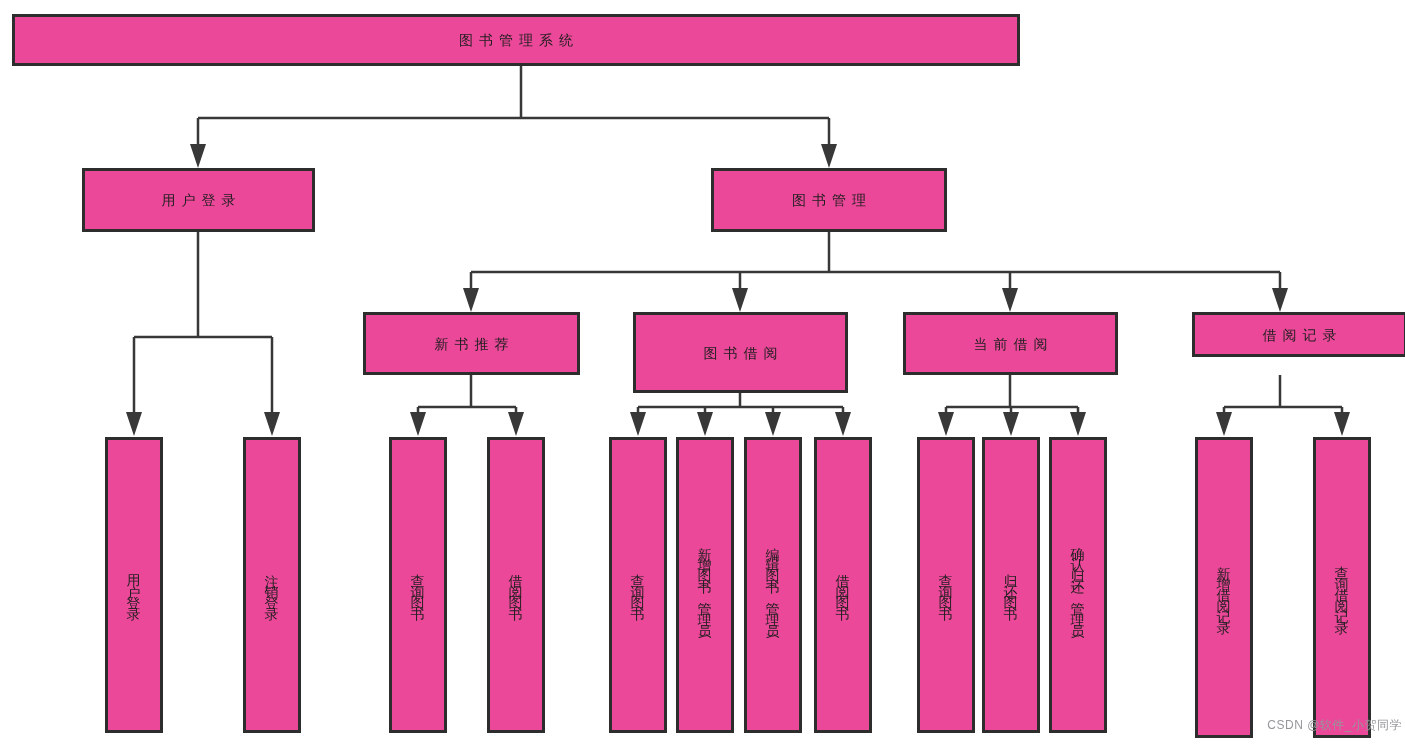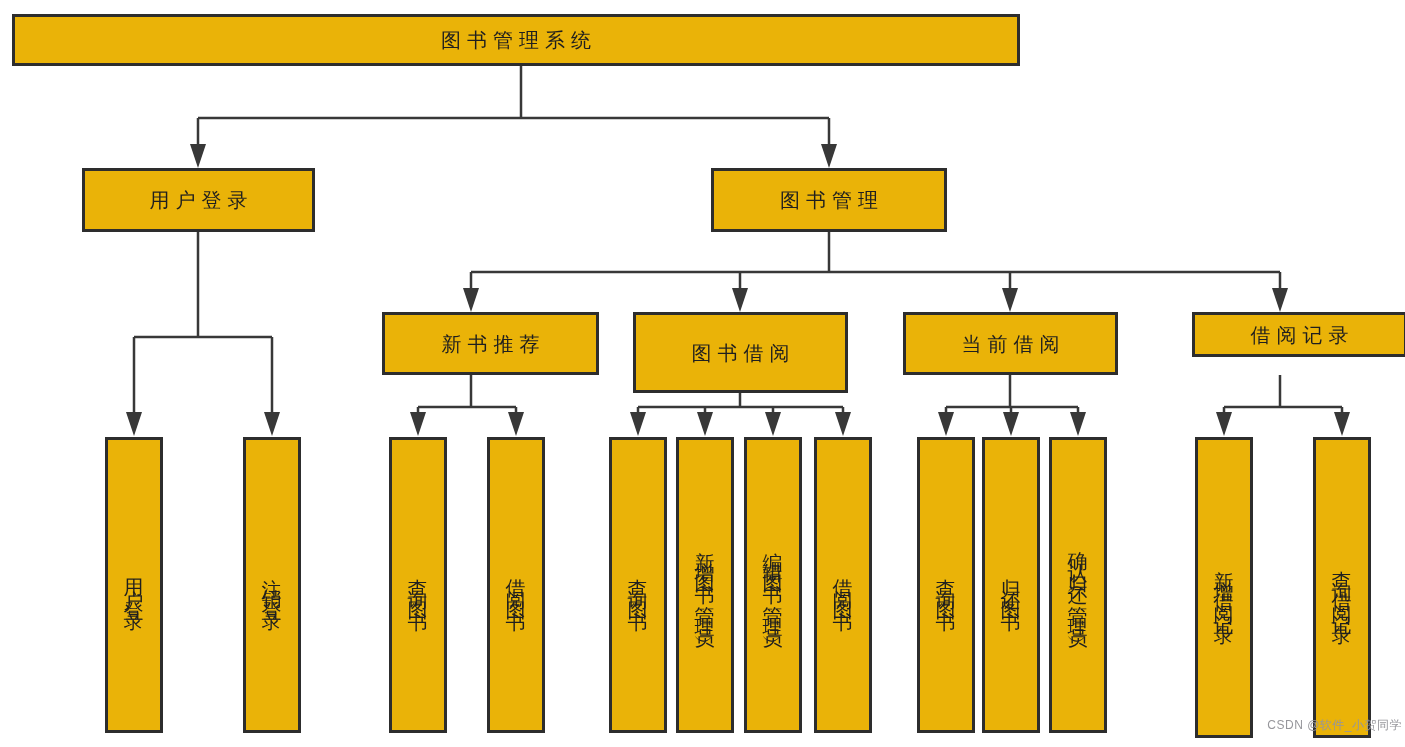--- a/index.html
+++ b/index.html
@@ -20,26 +20,26 @@
     left: 0;
     top: 0;
     width: 1405px;
     height: 747px;
     pointer-events: none;
   }
   .node {
     position: absolute;
     box-sizing: border-box;
     border: 3px solid #2d2d2d;
-    background: #eab308;
+    background: #ec4899;
     color: #1f1f1f;
     display: flex;
     align-items: center;
     justify-content: center;
-    font-size: 20px;
+    font-size: 14px;
     line-height: 1;
   }
   .node.h {
     letter-spacing: 6px;
     text-indent: 6px;
     white-space: nowrap;
   }
   .node.v {
     writing-mode: vertical-rl;
     letter-spacing: 11px;
@@ -79,21 +79,21 @@
              M938 412 L954 412 L946 436 Z M1003 412 L1019 412 L1011 436 Z
              M1070 412 L1086 412 L1078 436 Z M1216 412 L1232 412 L1224 436 Z
              M1334 412 L1350 412 L1342 436 Z"></path>
   </svg>
 
   <div class="node h" style="left:12px; top:14px; width:1008px; height:52px;">图书管理系统</div>
 
   <div class="node h" style="left:82px; top:168px; width:233px; height:64px;">用户登录</div>
   <div class="node h" style="left:711px; top:168px; width:236px; height:64px;">图书管理</div>
 
-  <div class="node h" style="left:363px; top:312px; width:217px; height:63px;margin-left:19px;">新书推荐</div>
+  <div class="node h" style="left:363px; top:312px; width:217px; height:63px;">新书推荐</div>
   <div class="node h" style="left:633px; top:312px; width:215px; height:81px;">图书借阅</div>
   <div class="node h" style="left:903px; top:312px; width:215px; height:63px;">当前借阅</div>
   <div class="node h" style="left:1173px; top:312px; width:215px; height:45px;margin-left:19px;">借阅记录</div>
 
   <div class="node v" style="left:105px; top:437px; width:58px; height:296px;">用户登录</div>
   <div class="node v" style="left:243px; top:437px; width:58px; height:296px;">注销登录</div>
 
   <div class="node v" style="left:389px; top:437px; width:58px; height:296px;">查询图书</div>
   <div class="node v" style="left:487px; top:437px; width:58px; height:296px;">借阅图书</div>
 

